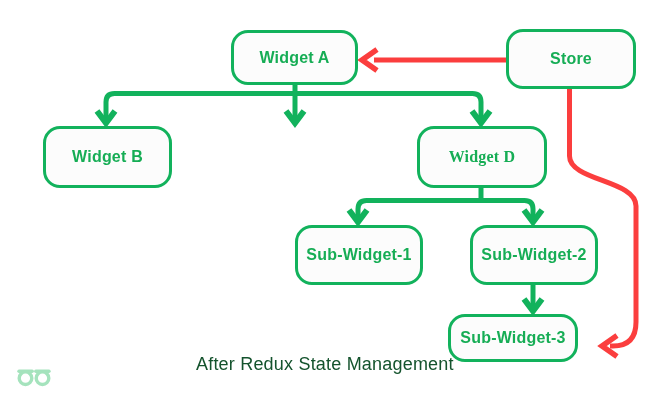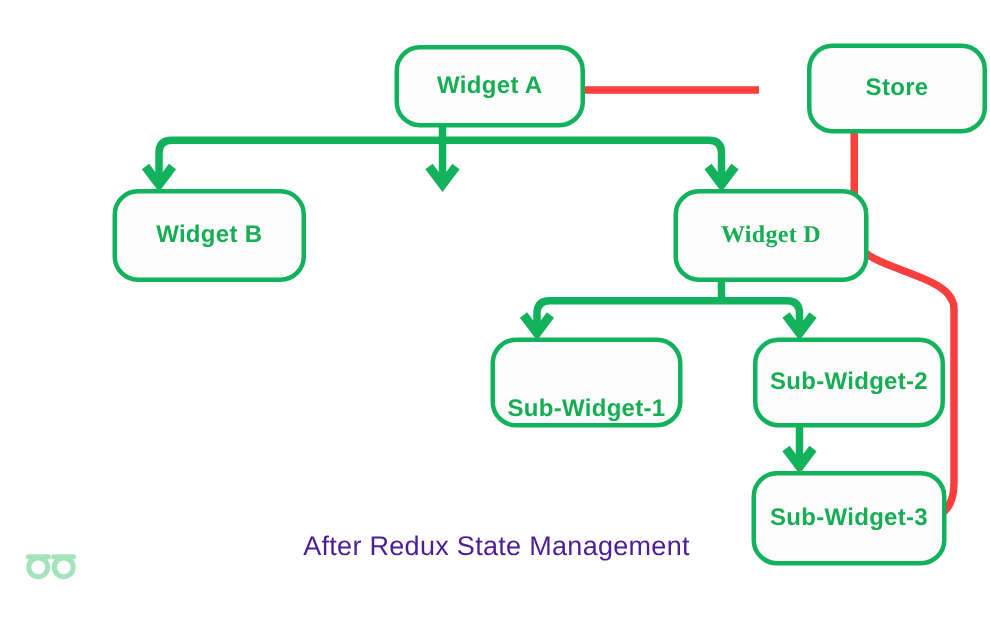--- a/index.html
+++ b/index.html
@@ -31,40 +31,39 @@
     border: 3.5px solid #12b25c;
     border-radius: 17px;
     display: flex;
     align-items: center;
     justify-content: center;
     color: #16ad55;
     font-weight: bold;
     font-size: 16px;
     letter-spacing: 0.2px;
     white-space: nowrap;
-    margin-left: 32px;
   }
   .node-widget-a { left: 231px; top: 30px;  width: 127px; height: 55px; }
-  .node-store    { left: 506px; top: 29px;  width: 120px; height: 60px; text-align: right; }
+  .node-store    { left: 506px; top: 29px;  width: 130px; height: 60px; text-align: right; }
   .node-widget-b { left: 43px;  top: 126px; width: 129px; height: 62px; justify-content: center; }
   .node-widget-c { left: 230px; top: 126px; width: 132px; height: 62px; }
   .node-widget-d { left: 417px; top: 126px; width: 130px; height: 62px; font-family: Liberation Serif, serif; }
-  .node-sub-1    { left: 295px; top: 225px; width: 128px; height: 60px; align-items: flex-end; }
+  .node-sub-1    { left: 295px; top: 225px; width: 128px; height: 60px; }
   .node-sub-2    { left: 470px; top: 225px; width: 128px; height: 60px; }
-  .node-sub-3    { left: 469px; top: 314px; width: 130px; height: 63px; }
+  .node-sub-3    { left: 448px; top: 314px; width: 130px; height: 48px; }
   .caption {
     position: absolute;
     z-index: 2;
     left: 196px;
     top: 354px;
     width: 270px;
-    text-align: center;
+    text-align: left;
     font-size: 18px;
     font-weight: 400;
-    color: #4c1d95;
+    color: #14532d;
     letter-spacing: 0.2px;
   }
   .logo {
     position: absolute;
     z-index: 2;
     left: 15px;
     top: 363px;
     width: 38px;
     height: 28px;
   }

